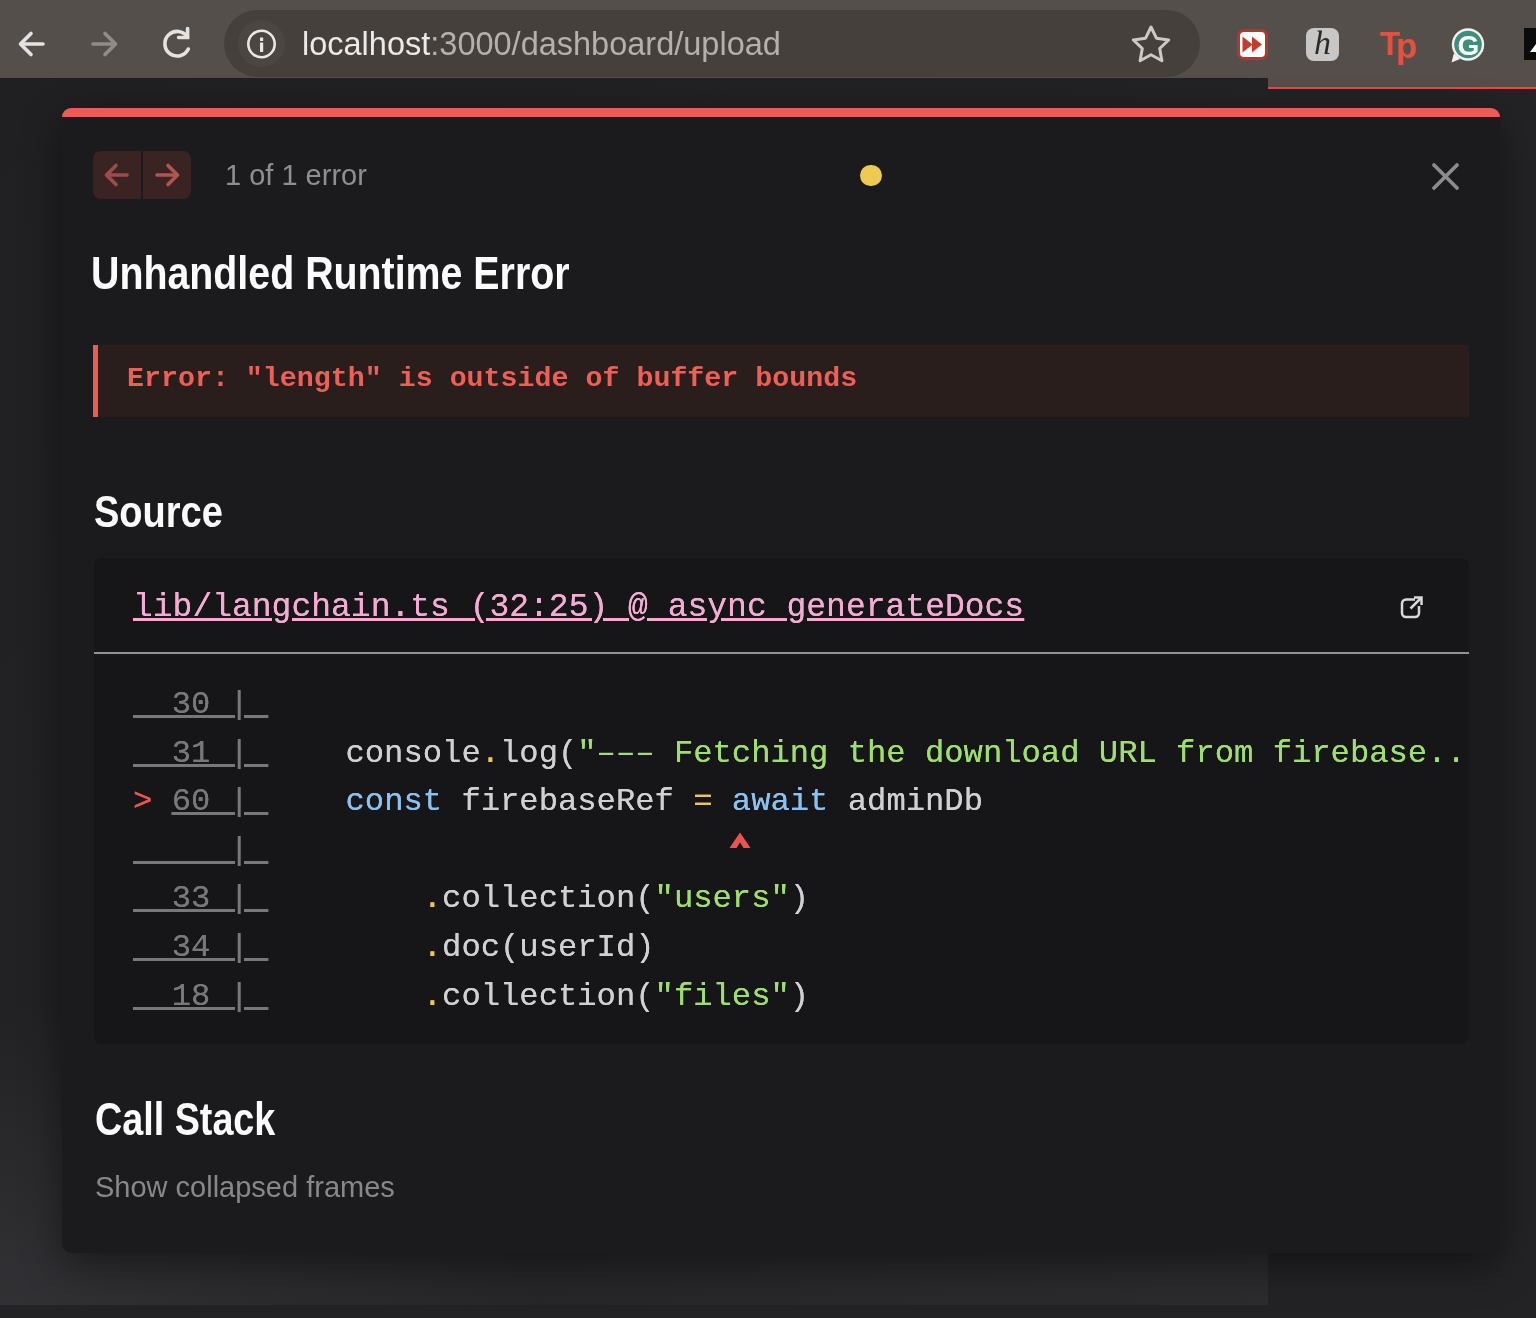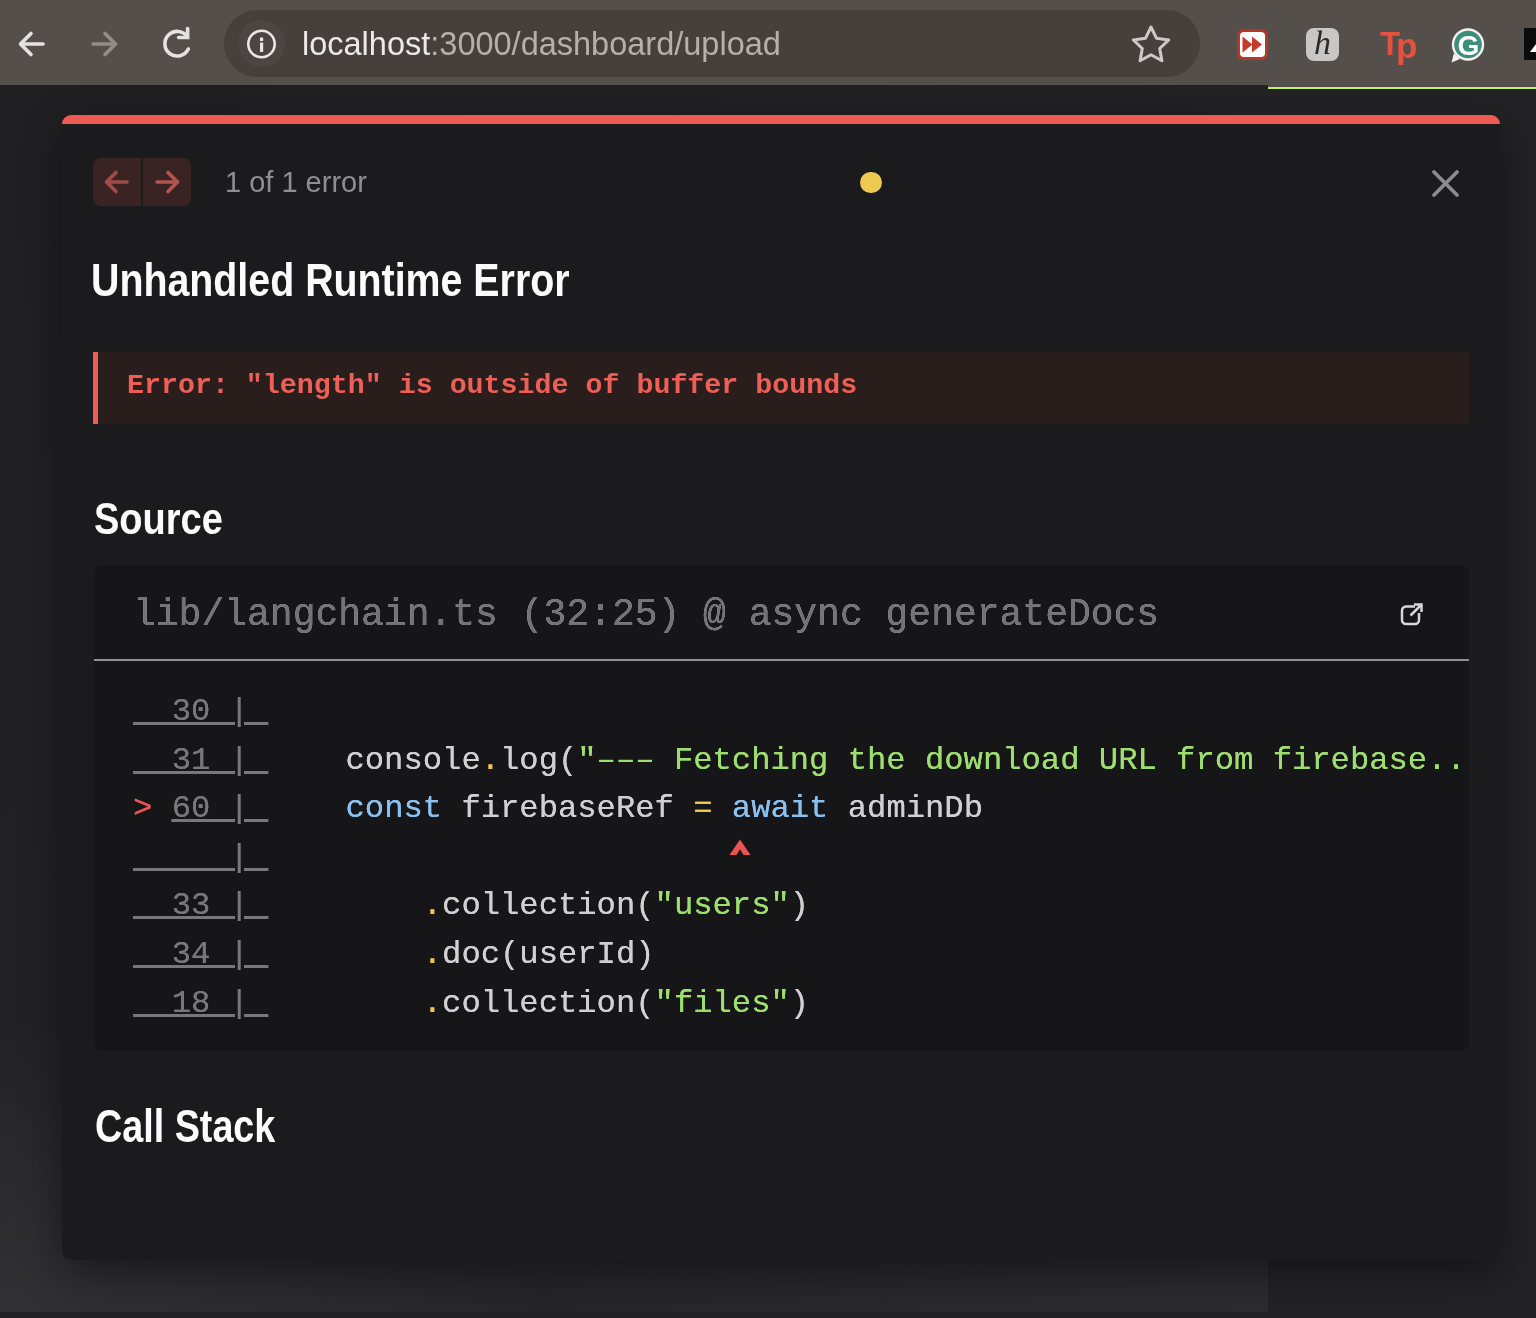--- a/index.html
+++ b/index.html
@@ -1,44 +1,44 @@
 <!DOCTYPE html>
 <html><head>
 <meta charset="utf-8">
 <style>
   * { margin:0; padding:0; box-sizing:border-box; }
   html,body { width:1536px; height:1318px; overflow:hidden; }
   body { font-family:"Liberation Sans", sans-serif; background:#232326; position:relative; }
-  .chrome { position:absolute; left:0; top:0; width:1536px; height:89px; background:#554f4b; border-bottom:2px solid #bef264; }
+  .chrome { position:absolute; left:0; top:0; width:1536px; height:89px; background:#554f4b; border-bottom:2px solid #ef4444; }
   .omnibox { position:absolute; left:224px; top:10px; width:976px; height:67px; border-radius:34px; background:#45403c; }
   .infocircle { position:absolute; left:238px; top:20px; width:47px; height:47px; border-radius:50%; background:#4c4642; }
   .urltext { position:absolute; left:302px; top:26px; font-size:32.5px; color:#b5b0ac; letter-spacing:0px; }
   .urltext b { color:#eceae8; font-weight:normal; }
-  .page { position:absolute; left:0; top:85px; width:1268px; height:1227px;
+  .page { position:absolute; left:0; top:78px; width:1268px; height:1227px;
      background:
        radial-gradient(900px 500px at 0% 100%, rgba(64,64,68,0.5), rgba(64,64,68,0) 60%),
        linear-gradient(135deg, #202023 0%, #222225 45%, #28282a 80%, #2c2c2e 100%);
   }
   .dialog { position:absolute; left:62px; top:30px; width:1438px; height:1145px; background:#1b1b1d; border-radius:10px; box-shadow:0 12px 40px rgba(0,0,0,0.45); }
   .redbar { position:absolute; left:0; top:0; width:100%; height:9px; background:#ee5b54; border-radius:10px 10px 0 0; }
   .navbtn { position:absolute; top:43px; width:48px; height:48px; background:#3a2423; }
   .navbtn.l { left:31px; border-radius:8px 0 0 8px; }
   .navbtn.r { left:81px; border-radius:0 8px 8px 0; }
   .hdr-row { position:absolute; top:43px; height:48px; line-height:48px; font-size:29px; color:#8e8e93; }
   .count { left:163px; }
   .nextmsg { left:834px; }
   .nextmsg a { color:#4a7cf8; text-decoration:none; }
   .dot { position:absolute; left:798px; top:56.5px; width:21.5px; height:21.5px; border-radius:50%; background:#efca52; }
   .xbtn { position:absolute; left:1369px; top:54px; width:29px; height:29px; }
   h1.title { position:absolute; left:29px; top:138px; font-size:46px; font-weight:bold; color:#fbfbfb; transform:scaleX(0.855); transform-origin:0 0; white-space:nowrap; }
   .errbox { position:absolute; left:31px; top:237px; width:1376px; height:72px; background:#2a1e1d; border-left:5px solid #ee5b54; }
   .errbox pre { font-family:"Liberation Mono", monospace; font-weight:bold; font-size:28.3px; color:#ee5f57; position:absolute; left:29px; top:17px; }
   h2.src { position:absolute; left:32px; top:378px; font-size:45px; font-weight:bold; color:#fbfbfb; transform:scaleX(0.845); transform-origin:0 0; white-space:nowrap; }
   .codeblock { position:absolute; left:32px; top:450px; width:1375px; height:486px; background:#161618; border-radius:8px; overflow:hidden; }
-  .codehead { position:absolute; left:39px; top:0px; height:94px; line-height:100px; font-family:"Liberation Mono", monospace; font-size:38px; color:#737373; text-shadow:0 0 0.6px #d4d4d4; }
+  .codehead { position:absolute; left:39px; top:0px; height:94px; line-height:100px; font-family:"Liberation Mono", monospace; font-size:33px; color:#f9a8d4; text-shadow:0 0 0.6px #d4d4d4;text-decoration:underline; }
   .extlink { position:absolute; right:46px; top:38px; width:23px; height:23px; }
   .codesep { position:absolute; left:0; top:94px; width:100%; height:1.5px; background:#909090; }
   pre.code { position:absolute; left:39px; top:123px; font-family:"Liberation Mono", monospace; font-size:32.2px; line-height:48.6px; color:#d0d0d0; text-shadow:0 0 0.6px currentColor; }
   .ln { color:#787878;text-decoration:underline; }
   .red { color:#ef5350; }
   .blu { color:#8ac1f0;text-align:right; }
   .yel { color:#edc551; }
   .grn { color:#9ede6f; }
   h2.cs { position:absolute; left:33px; top:984px; font-size:46px; font-weight:bold; color:#fbfbfb; transform:scaleX(0.82); transform-origin:0 0; white-space:nowrap; }
   .collapsed { position:absolute; left:33px; top:1063px; font-size:29px; color:#888888; }
@@ -141,14 +141,15 @@
         </svg>
         <pre class="code"><span class="ln">  30 | </span>
 <span class="ln">  31 | </span>    console<span class="yel">.</span>log(<span class="grn">"––– Fetching the download URL from firebase...");</span>
 <span class="red">&gt; </span><span class="ln">60 | </span>    <span class="blu">const</span> firebaseRef <span class="yel">=</span> <span class="blu">await</span> adminDb
 <span class="ln">     | </span>
 <span class="ln">  33 | </span>        <span class="yel">.</span>collection(<span class="grn">"users"</span>)
 <span class="ln">  34 | </span>        <span class="yel">.</span>doc(userId)
 <span class="ln">  18 | </span>        <span class="yel">.</span>collection(<span class="grn">"files"</span>)</pre>
       </div>
       <h2 class="cs">Call Stack</h2>
+      <div class="collapsed">Show collapsed frames</div>
     </div>
   </div>
 
 </body></html>

